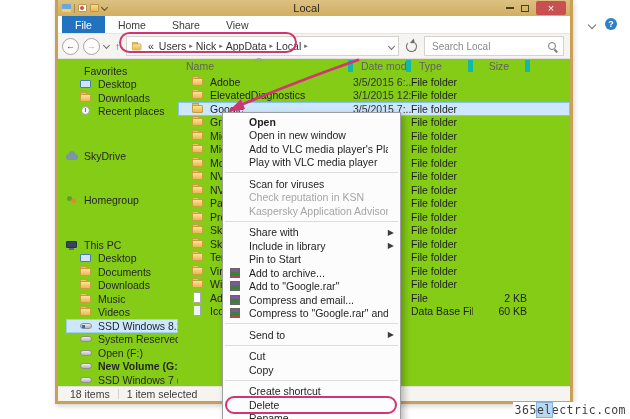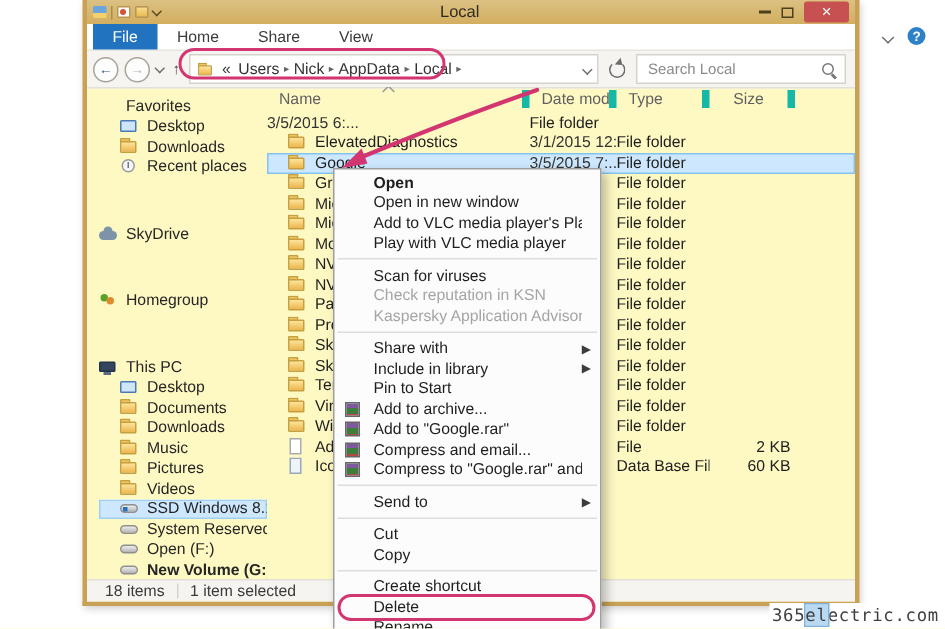--- a/index.html
+++ b/index.html
@@ -1,19 +1,19 @@
 <!DOCTYPE html>
 <html><head>
 <meta charset="utf-8">
 <style>
   html,body{margin:0;padding:0}
   body{width:630px;height:419px;overflow:hidden;position:relative;background:#fff;
        font-family:"Liberation Sans",sans-serif;color:#1e1e1e;-webkit-font-smoothing:antialiased}
   
-  .win{position:absolute;left:55px;top:0;width:518px;height:404px;background:#fef9c3;
+  .win{position:absolute;left:55px;top:0;width:518px;height:404px;background:#84cc16;
        border:3px solid #c9a156;border-top:none;box-sizing:border-box;box-shadow:1px 2px 5px rgba(0,0,0,.18)}
   .titlebar{height:16px;background:linear-gradient(#dcc183,#d2ae60);display:flex;align-items:center;
             padding:0 4px;font-size:11px}
   .qat{display:flex;align-items:center;gap:3px}
   .qat-sep{width:1px;height:9px;background:#a88c47}
   .qi{width:9px;height:8px;border-radius:1px}
   .qi-explorer{background:linear-gradient(#6aa5dd 60%,#f3d06a 60%)}
   .qi-doc{background:#fdfdfd;border:1px solid #b9974e;box-sizing:border-box;position:relative}
   .qi-doc::after{content:'';position:absolute;left:1px;top:1px;width:4px;height:4px;background:#d2543a;border-radius:50%}
   .qi-folder{background:linear-gradient(#f7dd8d,#e8b94f);border:1px solid #b9974e;box-sizing:border-box}
@@ -274,24 +274,20 @@
         <div class="side-item" style="padding-left: 14px;">
           <span class="ic downloads-folder-icon"></span>
           <span class="side-label">Downloads</span>
         </div>
 
         <div class="side-item" style="padding-left: 14px;">
           <span class="ic music-folder-icon"></span>
           <span class="side-label">Music</span>
         </div>
 
-        <div class="side-item" style="padding-left: 14px;">
-          <span class="ic pictures-folder-icon"></span>
-          <span class="side-label">Pictures</span>
-        </div>
 
         <div class="side-item" style="padding-left: 14px;">
           <span class="ic videos-folder-icon"></span>
           <span class="side-label">Videos</span>
         </div>
 
         <div class="side-item selected" style="padding-left: 14px;">
           <span class="ic system-drive-icon"></span>
           <span class="side-label">SSD Windows 8.1 (C:)</span>
         </div>
@@ -326,20 +322,24 @@
       <div class="list-head">
         <span class="hcell">Name</span>
         <span class="hcell">Date modifi...</span>
         <span class="hcell">Type</span>
         <span class="hcell size">Size</span>
         <span class="sort-caret"></span>
       </div>
       <div class="rows">
 
           <div class="file-row">
+            <span class="cell name">
+              <span class="ic folder-icon"></span>
+              <span>Adobe</span>
+            </span>
             <span class="cell date">3/5/2015 6:...</span>
             <span class="cell type">File folder</span>
             <span class="cell size"></span>
           </div>
 
           <div class="file-row">
             <span class="cell name">
               <span class="ic folder-icon"></span>
               <span>ElevatedDiagnostics</span>
             </span>

